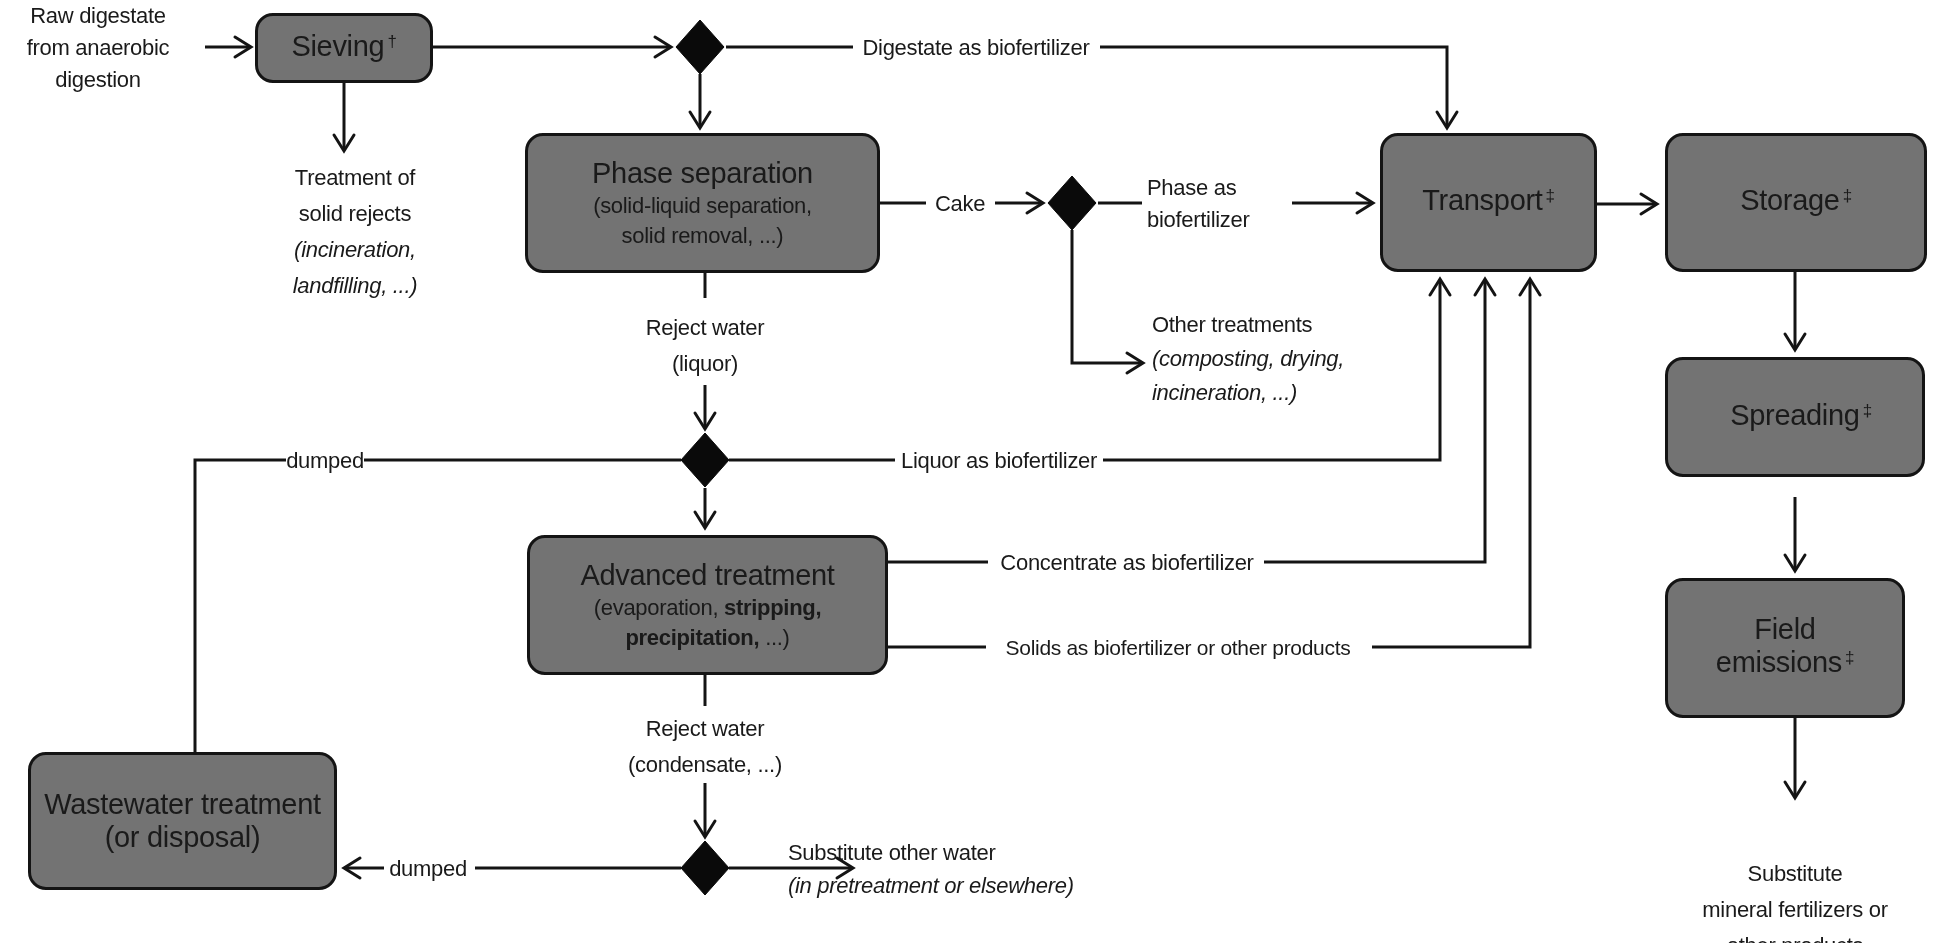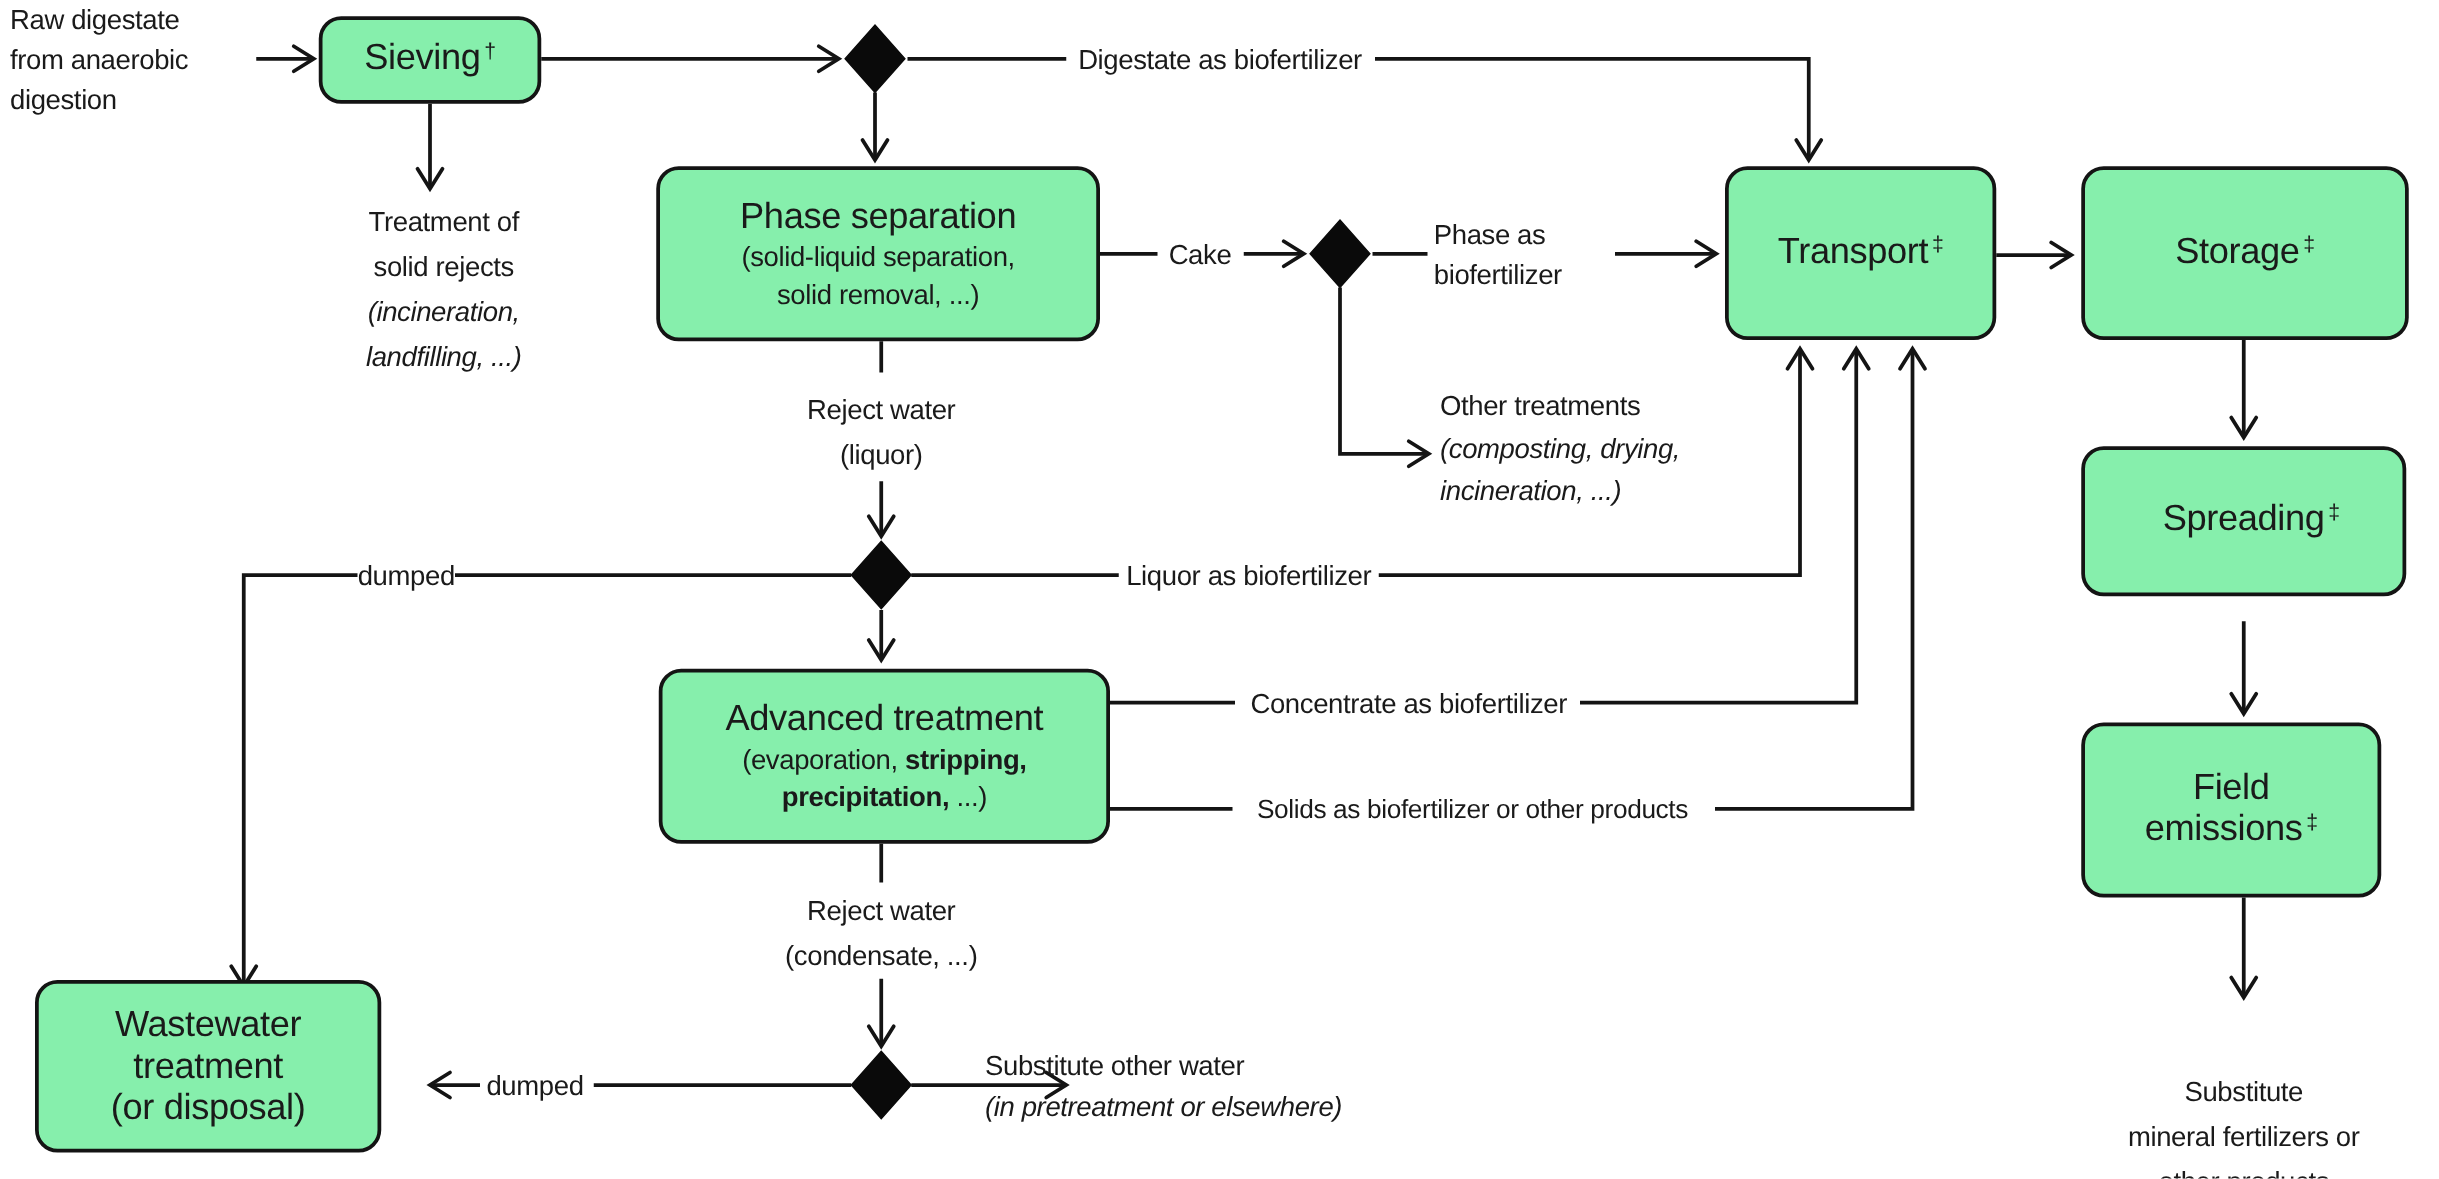--- a/index.html
+++ b/index.html
@@ -9,21 +9,21 @@
     color:#1a1a1a;
     background:#ffffff;
     overflow:hidden;
   }
   #edges-layer{position:absolute;left:0;top:0;width:100%;height:100%;}
   .edge{fill:none;stroke:#141414;stroke-width:3px;}
   .diamond{fill:#0a0a0a;stroke:#0a0a0a;}
   .box{
     position:absolute;
     box-sizing:border-box;
-    background:#86efac;
+    background:#737373;
     border:3px solid #141414;
     border-radius:18px;
     display:flex;flex-direction:column;justify-content:center;align-items:center;
     text-align:center;
   }
   .box-title{font-size:29px;line-height:33px;letter-spacing:-0.3px;}
   .tl{display:block;}
   .sup{font-size:17px;position:relative;top:-9px;margin-left:3px;}
   .box-sub{font-size:22px;line-height:29px;margin-top:1px;letter-spacing:-0.3px;}
   .b{font-weight:bold;}
@@ -90,21 +90,21 @@
         <div class="box-sub"><span>(solid-liquid separation,</span></div>
         <div class="box-sub"><span>solid removal, ...)</span></div>
       </div>
       <div class="box" style="left: 527px; top: 535px; width: 361px; height: 140px;">
         <div class="box-title">
           <span class="tl">Advanced treatment</span>
         </div>
         <div class="box-sub"><span>(evaporation, </span><span class="b">stripping,</span></div>
         <div class="box-sub"><span class="b">precipitation,</span><span> ...)</span></div>
       </div>
-      <div class="box" style="left: 28px; top: 784px; width: 277px; height: 138px;">
+      <div class="box" style="left: 28px; top: 752px; width: 309px; height: 138px;">
         <div class="box-title">
           <span class="tl">Wastewater treatment</span>
           <span class="tl">(or disposal)</span>
         </div>
       </div>
       <div class="box" style="left: 1380px; top: 133px; width: 217px; height: 139px;">
         <div class="box-title">
           <span class="tl">Transport<span class="sup">‡</span></span>
         </div>
       </div>
@@ -119,21 +119,21 @@
         </div>
       </div>
       <div class="box" style="left: 1665px; top: 578px; width: 240px; height: 140px;">
         <div class="box-title">
           <span class="tl">Field</span>
           <span class="tl">emissions<span class="sup">‡</span></span>
         </div>
       </div>
     </div>
   <div id="labels-layer">
-      <div class="label" style="left: 8px; top: 0px; width: 180px; text-align: left; line-height: 32px;">
+      <div class="label" style="left: 8px; top: 0px; width: 180px; text-align: center; line-height: 32px;">
         <span class="lab-line">Raw digestate</span>
         <span class="lab-line">from anaerobic</span>
         <span class="lab-line">digestion</span>
       </div>
       <div class="label" style="left: 250px; top: 160px; width: 210px; text-align: center; line-height: 36px;">
         <span class="lab-line">Treatment of</span>
         <span class="lab-line">solid rejects</span>
         <span class="lab-line i">(incineration,</span>
         <span class="lab-line i">landfilling, ...)</span>
       </div>

